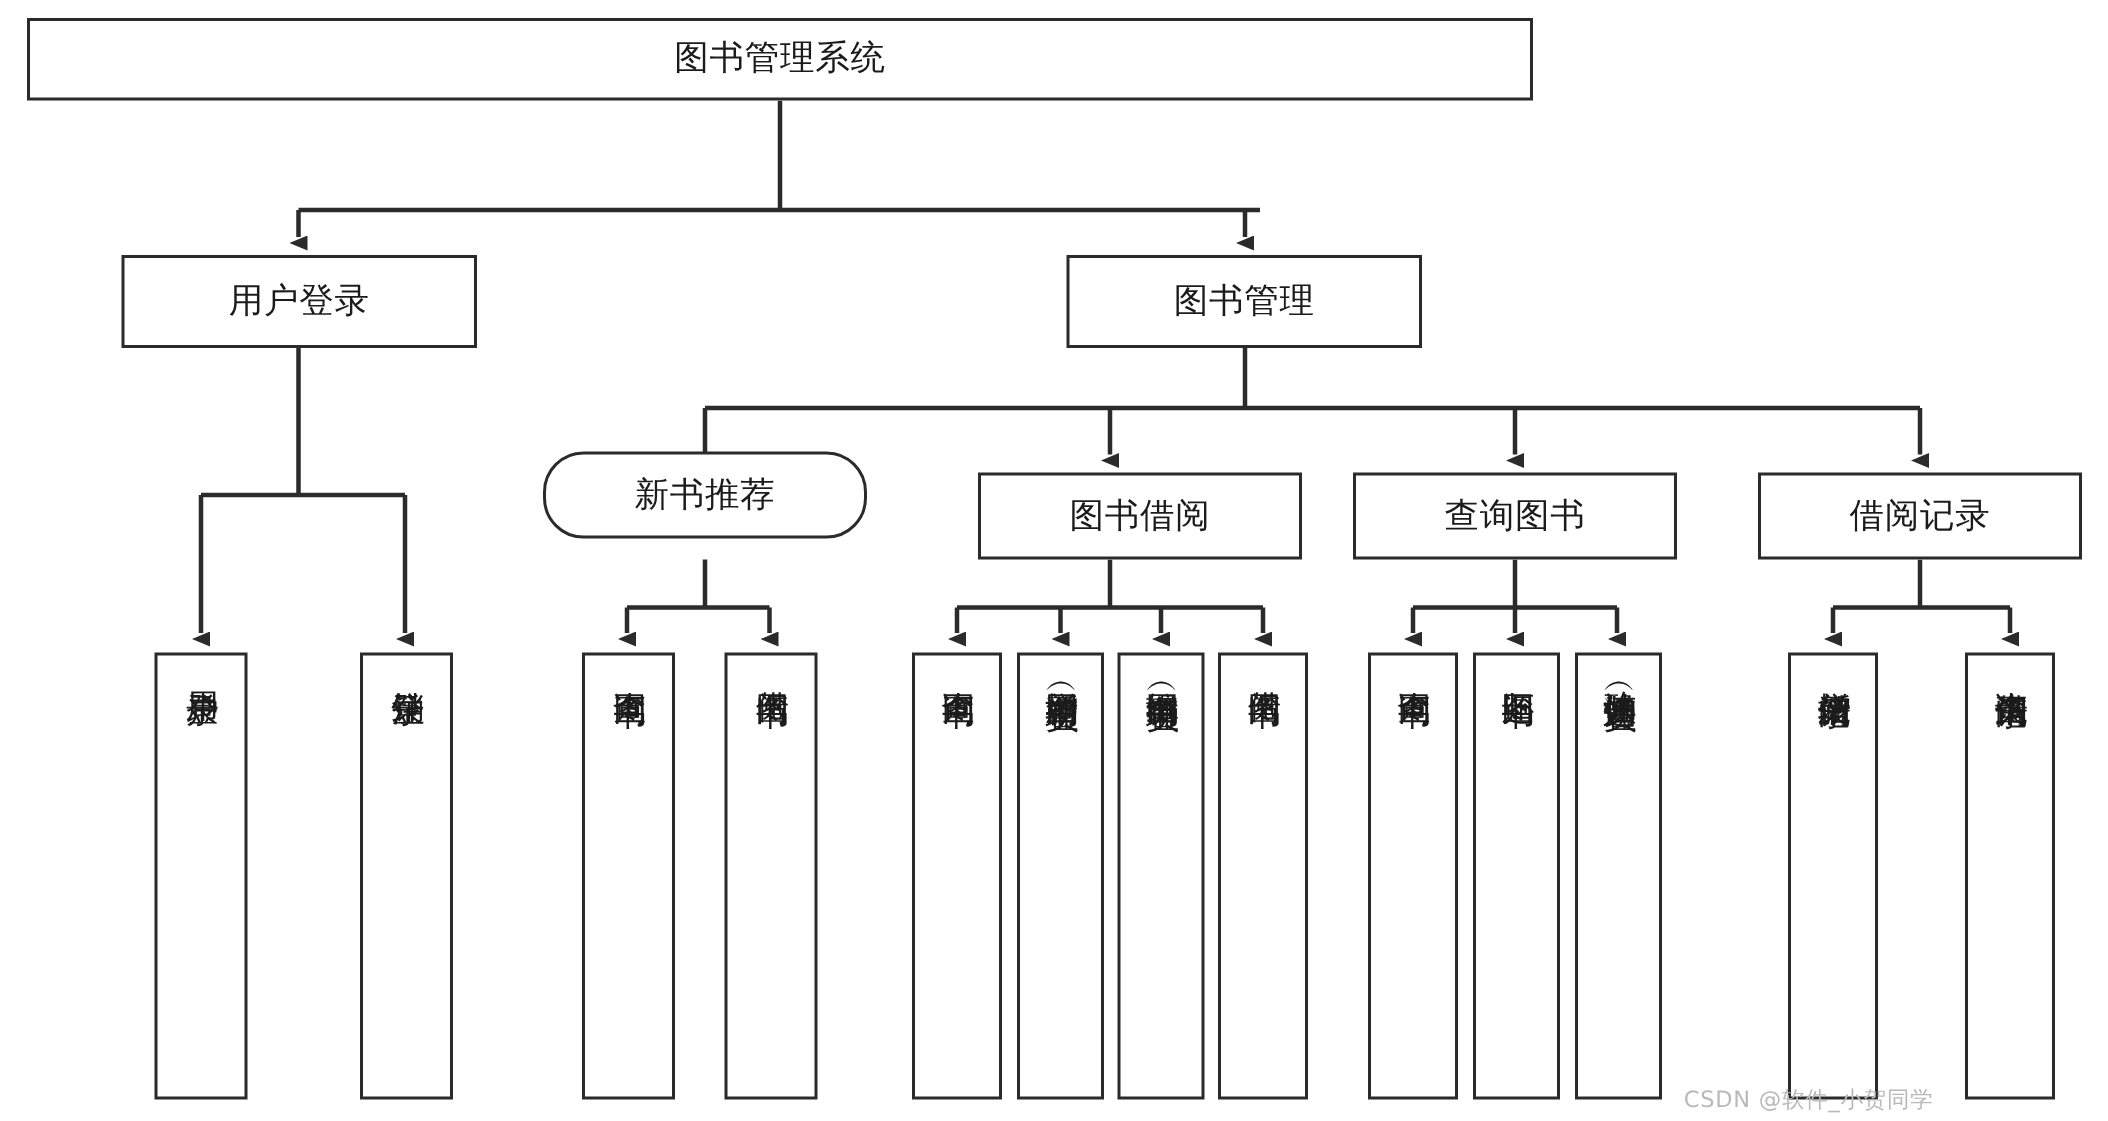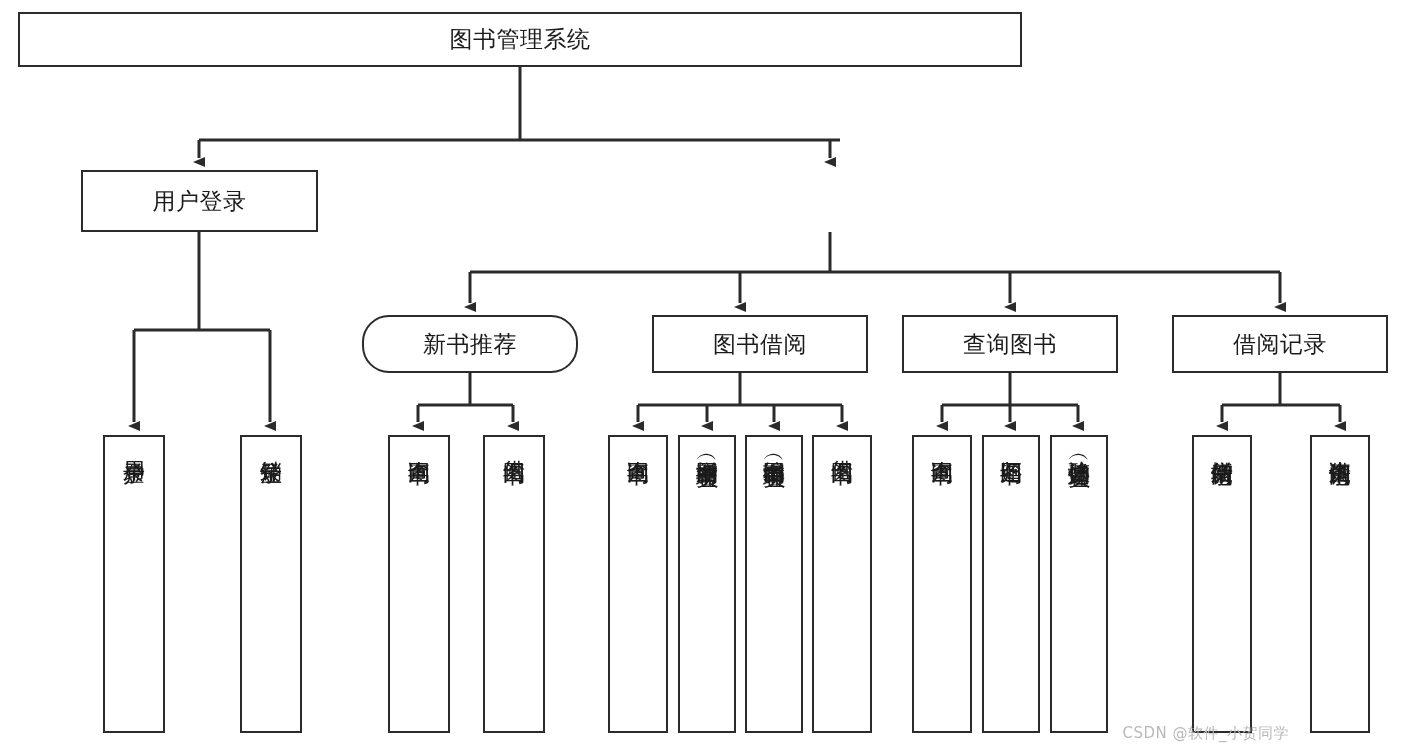--- a/index.html
+++ b/index.html
@@ -129,22 +129,25 @@
     </g>
   </svg>
 
   <div class="node root horizontal" style="left:18px; top:12px; width:1004px; height:55px;">
     <span class="node-label">图书管理系统</span>
   </div>
 
   <div class="node horizontal" style="left:81px; top:170px; width:237px; height:62px;">
     <span class="node-label">用户登录</span>
   </div>
-
-  <div class="node horizontal" style="left:362px; top:315px; width:216px; height:58px;border-radius:27px;">
+  <div class="node horizontal" style="left:711px; top:170px; width:237px; height:62px;">
+    <span class="node-label">图书管理</span>
+  </div>
+
+  <div class="node horizontal" style="left:362px; top:301px; width:216px; height:58px;border-radius:27px;">
     <span class="node-label">新书推荐</span>
   </div>
   <div class="node horizontal" style="left:652px; top:315px; width:216px; height:58px;">
     <span class="node-label">图书借阅</span>
   </div>
   <div class="node horizontal" style="left:902px; top:315px; width:216px; height:58px;">
     <span class="node-label">查询图书</span>
   </div>
   <div class="node horizontal" style="left:1172px; top:315px; width:216px; height:58px;">
     <span class="node-label">借阅记录</span>

